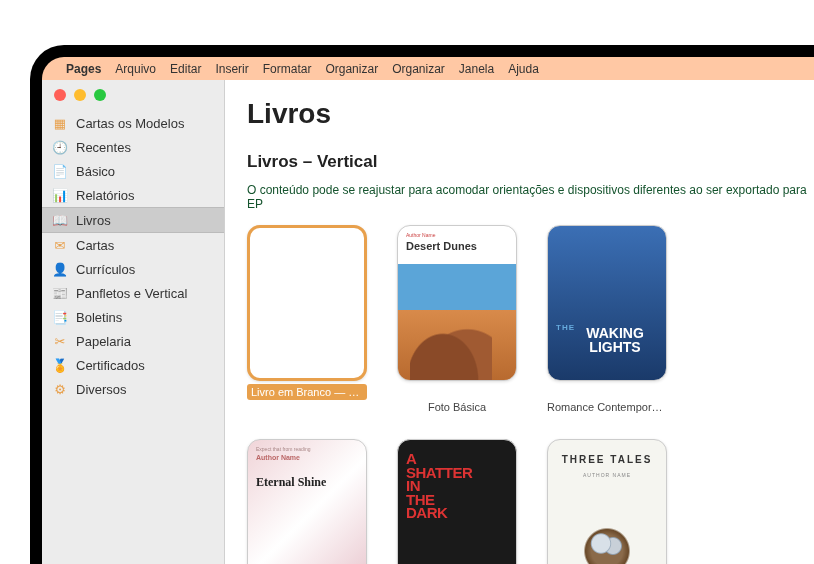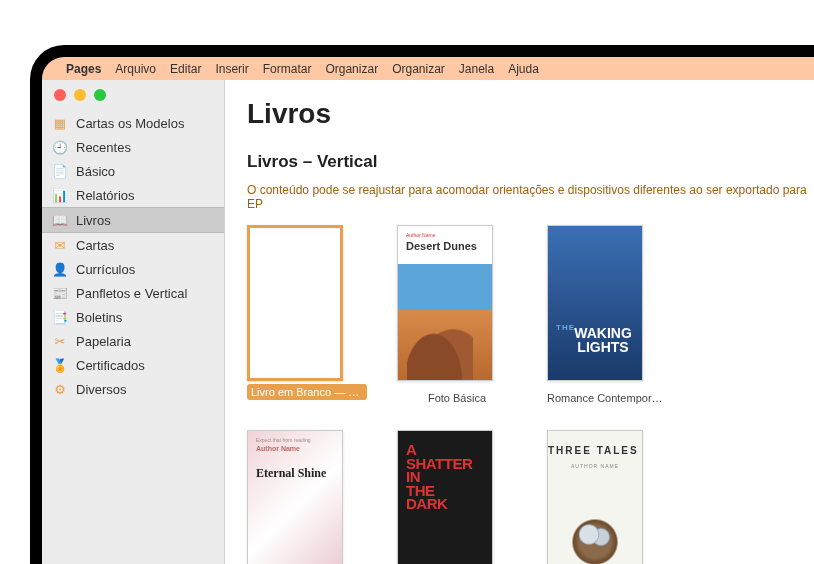--- a/index.html
+++ b/index.html
@@ -13,26 +13,26 @@
   .sidebar { width: 183px; background: #ececec; border-right: 1px solid #d0d0d0; padding-top: 6px; flex-shrink: 0; }
   .traffic-lights { display: flex; gap: 8px; padding: 3px 0 10px 12px; }
   .tl { width: 12px; height: 12px; border-radius: 50%; }
   .tl.red { background: #ff5f57; } .tl.yellow { background: #febc2e; } .tl.green { background: #28c840; }
   .sb-item { display: flex; align-items: center; gap: 8px; padding: 4px 10px; font-size: 13px; color: #333; cursor: default; }
   .sb-item.selected { background: #cccccc; border-top: 1px solid #bbb; border-bottom: 1px solid #bbb; }
   .sb-icon { width: 16px; height: 16px; display: flex; align-items: center; justify-content: center; color: #e8a04c; font-size: 13px; flex-shrink: 0; }
   .main { flex: 1; background: #fff; overflow: hidden; padding: 18px 0 0 22px; }
   .page-title { font-size: 28px; font-weight: 700; color: #222; margin-bottom: 22px; }
   .section-title { font-size: 17px; font-weight: 700; color: #222; margin-bottom: 11px; }
-  .section-desc { font-size: 12px; color: #a16207; margin-bottom: 14px; }
+  .section-desc { font-size: 12px; color: #14532d; margin-bottom: 14px; }
   .tmpl-grid { display: flex; flex-wrap: wrap; gap: 26px 30px; }
   .tmpl { width: 120px; cursor: default; }
-  .tmpl-thumb { width: 96px; height: 156px; background: #fff; border: 1px solid #ccc; border-radius: 0; box-shadow: 0 1px 3px rgba(0,0,0,0.12); overflow: hidden; position: relative; }
+  .tmpl-thumb { width: 120px; height: 156px; background: #fff; border: 1px solid #ccc; border-radius: 13px; box-shadow: 0 1px 3px rgba(0,0,0,0.12); overflow: hidden; position: relative; }
   .tmpl.selected .tmpl-thumb { border: 3px solid #e8a04c; }
-  .tmpl-label { font-size: 11px; color: #444; margin-top: 11px; text-align: center; white-space: nowrap; overflow: hidden; text-overflow: ellipsis; }
+  .tmpl-label { font-size: 11px; color: #444; margin-top: 20px; text-align: center; white-space: nowrap; overflow: hidden; text-overflow: ellipsis; }
   .tmpl.selected .tmpl-label { background: #e8a04c; color: #fff; padding: 2px 4px; border-radius: 3px; margin-top: 3px; }
 
   .cv-fotobasica { }
   .cv-fotobasica .auth { position:absolute; top:6px; left:8px; font-size:5px; color:#c44; }
   .cv-fotobasica .ttl { position:absolute; top:14px; left:8px; font-size:11px; font-weight:700; color:#333; }
   .cv-fotobasica .photo { position:absolute; top:38px; left:0; right:0; bottom:0; background: linear-gradient(180deg,#5ba5d8 0%,#5ba5d8 40%,#d88a4a 40%,#b86a2f 100%); }
   .cv-fotobasica .photo::after { content:""; position:absolute; bottom:0; left:10%; right:20%; height:55%; background: radial-gradient(ellipse at 40% 100%, #8a4a28 50%, transparent 52%), radial-gradient(ellipse at 70% 100%, #a05a32 55%, transparent 57%); }
 
   .cv-contemp { background: linear-gradient(180deg,#3b6fb5 0%, #1a3a6a 100%); }
   .cv-contemp .t1 { position:absolute; bottom:48px; left:8px; font-size:8px; color:#6ad; font-weight:700; letter-spacing:1px; }
@@ -41,21 +41,21 @@
   .cv-elegante { background: linear-gradient(135deg, #f0d4d8 0%, #fff 50%, #e8c4cc 100%); }
   .cv-elegante .top { position:absolute; top:6px; left:8px; font-size:5px; color:#a88; }
   .cv-elegante .auth { position:absolute; top:14px; left:8px; font-size:7px; color:#b66; font-weight:600; }
   .cv-elegante .ttl { position:absolute; top:36px; left:8px; right:10px; font-size:12px; color:#222; font-weight:700; line-height:1; font-family: Georgia, serif; }
 
   .cv-tenso { background:#1a1a1a; }
   .cv-tenso .ttl { position:absolute; top:12px; left:8px; font-size:15px; color:#d33; font-weight:900; line-height:0.9; letter-spacing:-0.5px; }
   .cv-tenso .auth { position:absolute; bottom:8px; left:8px; font-size:6px; color:#888; }
 
   .cv-simples { background:#f5f5f0; }
-  .cv-simples .ttl { position:absolute; top:14px; width:100%; text-align:left; font-size:10px; color:#333; letter-spacing:2px; font-weight:700; }
+  .cv-simples .ttl { position:absolute; top:14px; width:100%; text-align:center; font-size:10px; color:#333; letter-spacing:2px; font-weight:700; }
   .cv-simples .auth { position:absolute; top:32px; width:100%; text-align:center; font-size:5px; color:#888; letter-spacing:1px; text-transform:uppercase; }
   .cv-simples .nest { position:absolute; bottom:18px; left:50%; transform:translateX(-50%); width:60px; height:50px; border-radius:50%; background: radial-gradient(circle at 40% 35%, #d8e0e8 18%, #a0b0c0 20%, transparent 22%), radial-gradient(circle at 60% 40%, #c8d0d8 16%, #90a0b0 18%, transparent 20%), radial-gradient(circle, #8a6a4a 40%, #6a4a2a 55%, transparent 60%); }
 </style>
 </head>
 <body>
 
 <div class="device-frame">
   <div class="menu-bar">
     <span class="apple"></span>
     <span class="app-name menu-item">Pages</span>

